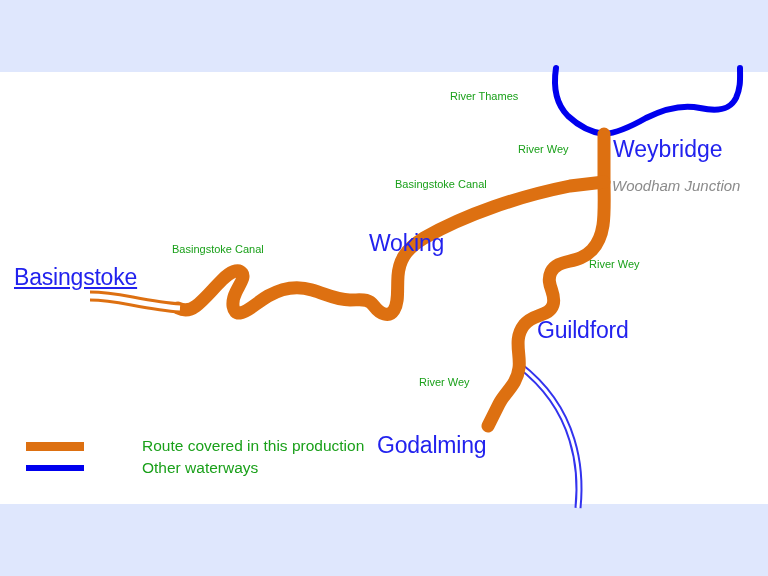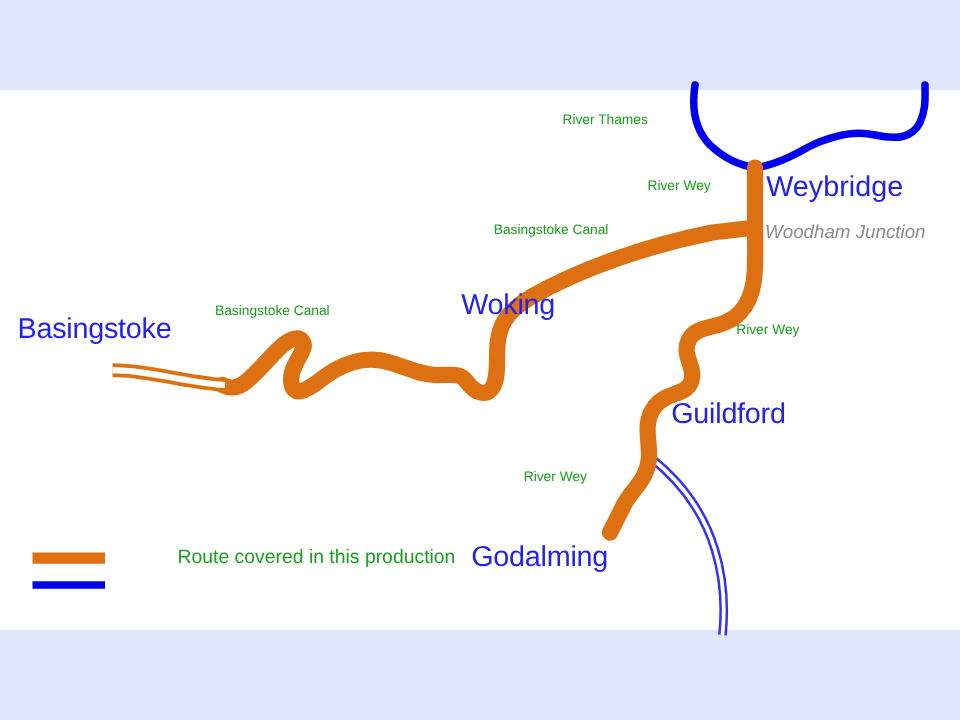--- a/index.html
+++ b/index.html
@@ -123,21 +123,21 @@
              C 232,314 231,302 236,292
              C 241,282 245,277 242,273
              C 238,268 230,272 222,280
              C 212,290 204,300 196,306
              C 188,312 182,310 178,308" fill="none" stroke="#dd7011" stroke-width="13" stroke-linecap="round" stroke-linejoin="round"></path>
 
     <path d="M 180,308 C 164,307 148,304 132,301 C 116,298 102,296 90,296" fill="none" stroke="#dd7011" stroke-width="11" stroke-linecap="butt"></path>
     <path d="M 180,308 C 164,307 148,304 132,301 C 116,298 102,296 90,296" fill="none" stroke="#ffffff" stroke-width="5" stroke-linecap="butt"></path>
   </svg>
 
-  <div class="label town" style="left:14px; top:251px;">Basingstoke</div>
+  <div class="label town" style="left:14px; top:266px;text-decoration:underline;">Basingstoke</div>
 
 
   <div class="label town" style="left:369px; top:214px;margin-top:18px;">Woking</div>
 
   <div class="label town-sm" style="left:613px; top:138px;">Weybridge</div>
 
   <div class="label town" style="left:537px; top:319px;">Guildford</div>
 
   <div class="label town" style="left:377px; top:434px;">Godalming</div>
 
@@ -156,16 +156,17 @@
 
   <div class="label junction" style="left:612px; top:178px;">Woodham Junction</div>
 
   <div id="legend">
     <div class="legend-row">
       <div class="legend-swatch-orange"></div>
       <div class="legend-text">Route covered in this production</div>
     </div>
     <div class="legend-row">
       <div class="legend-swatch-blue"></div>
+      <div class="legend-text">Other waterways</div>
     </div>
   </div>
 
 </div>
 
 </body></html>

